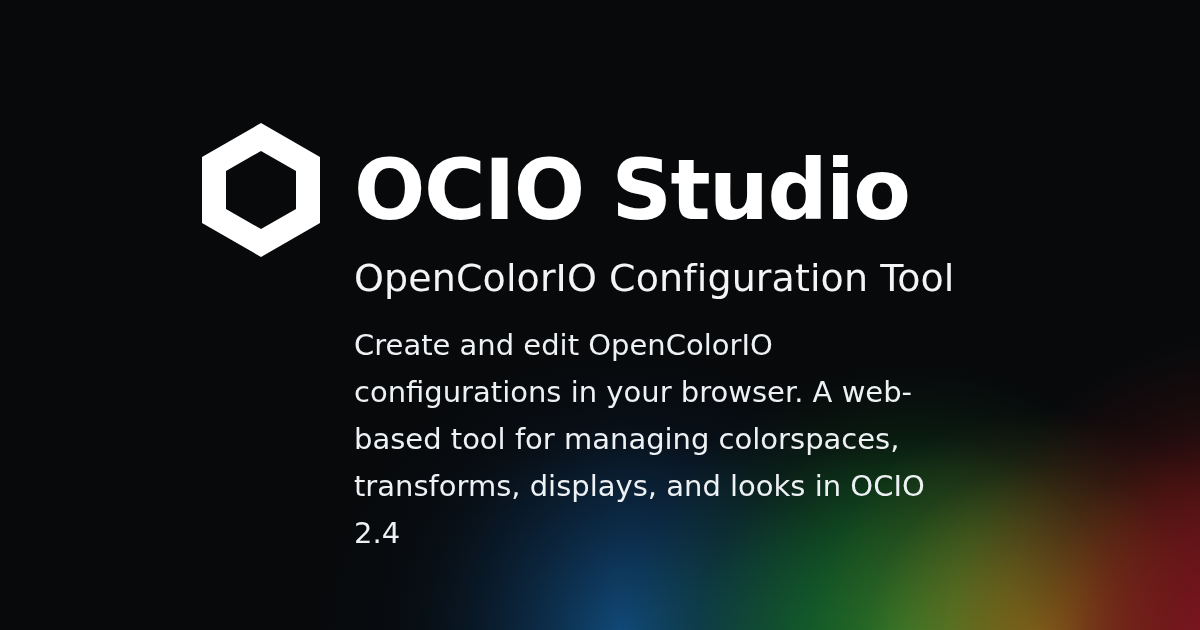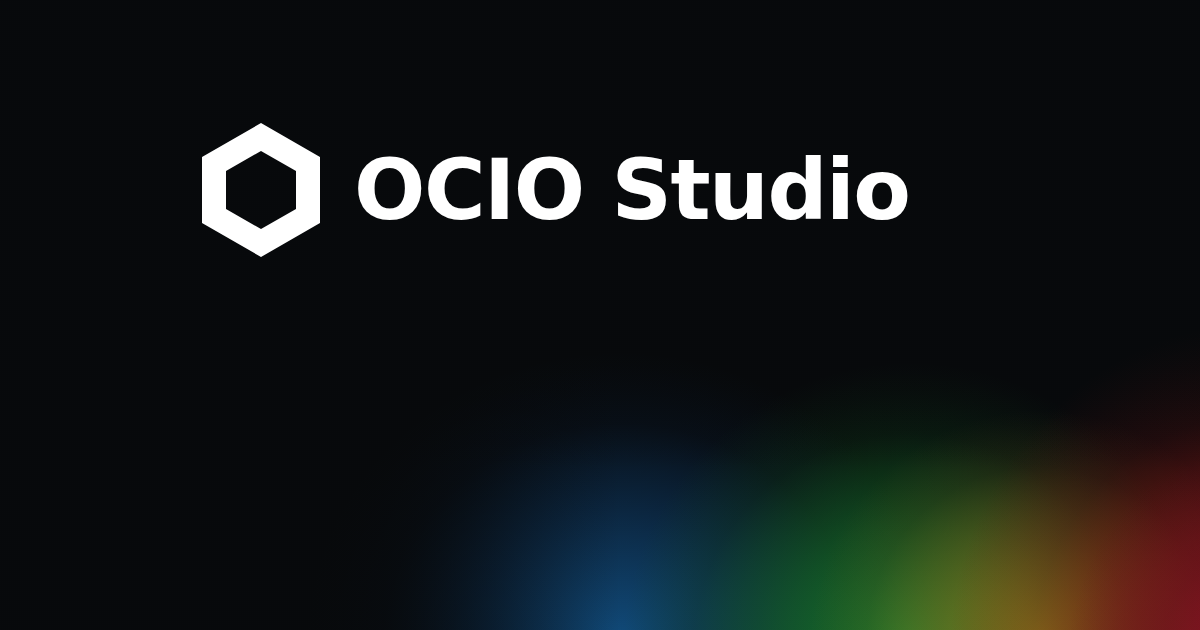--- a/index.html
+++ b/index.html
@@ -210,15 +210,20 @@
     <div id="brand-row">
 
       <svg id="logo-mark" viewBox="0 0 122 136" aria-hidden="true">
         <path d="M61 1 L120 35 L120 101 L61 135 L2 101 L2 35 Z
                  M61 29 L96 49 L96 87 L61 107 L26 87 L26 49 Z" fill="#ffffff" fill-rule="evenodd"></path>
       </svg>
 
       <div id="app-title">OCIO Studio</div>
     </div>
 
+    <div id="text-block">
+      <div id="app-subtitle">OpenColorIO Configuration Tool</div>
+
+      <div id="app-description">Create and edit OpenColorIO configurations in your browser. A web-based tool for managing colorspaces, transforms, displays, and looks in OCIO 2.4</div>
+    </div>
 
   </div>
 </div>
 
 </body></html>

